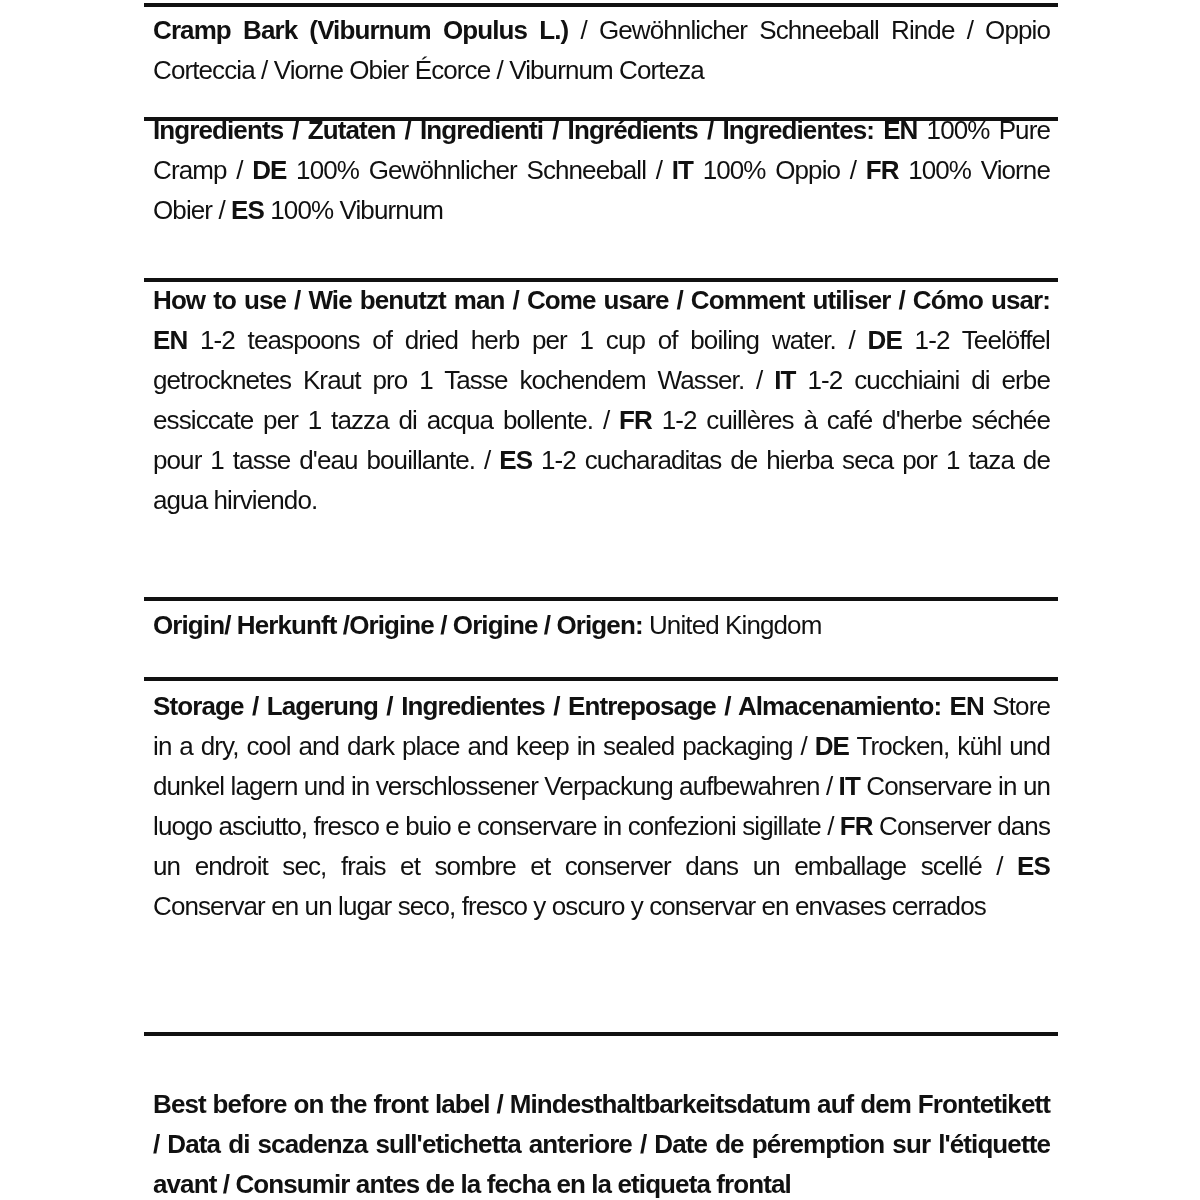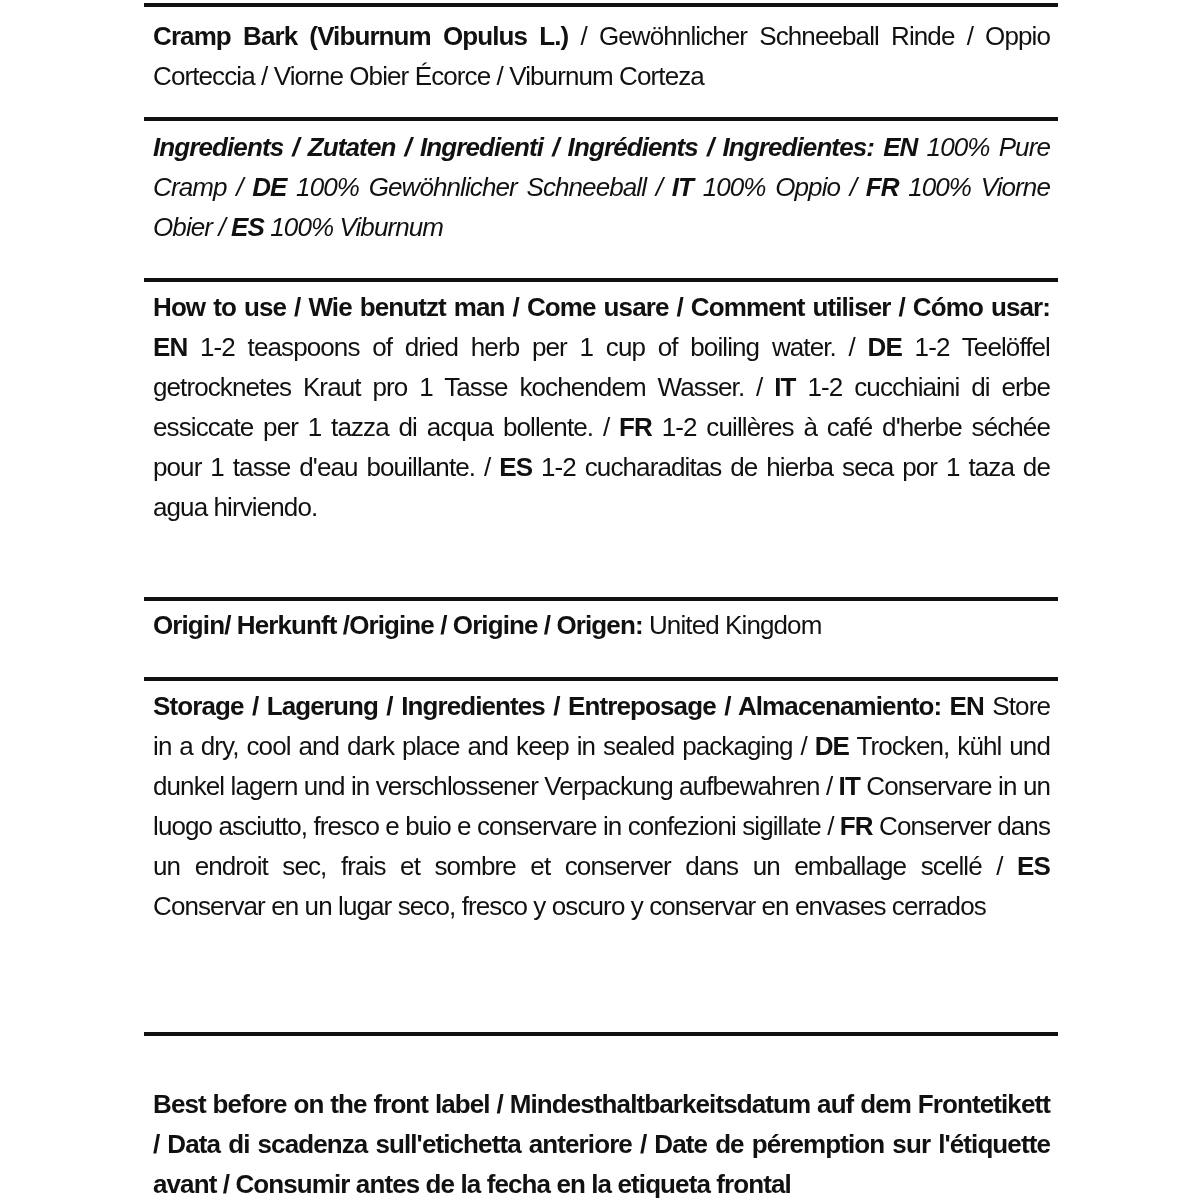--- a/index.html
+++ b/index.html
@@ -22,34 +22,34 @@
       letter-spacing: -0.9px;
       color: #111111;
     }
     .section b { font-weight: bold; }
   </style>
 </head>
 <body>
 
 <div class="rule" style="top:3px;"></div>
 
-<div class="section" style="top:16px;">
+<div class="section" style="top:10px;">
   <b>Cramp Bark (Viburnum Opulus L.)</b><span> / Gewöhnlicher Schneeball Rinde / Oppio Corteccia / Viorne Obier Écorce / Viburnum Corteza</span>
 </div>
 
 <div class="rule" style="top:117px;"></div>
 
-<div class="section" style="top:127px;font-style:italic;">
+<div class="section" style="top:110px;">
   <b>Ingredients / Zutaten / Ingredienti / Ingrédients / Ingredientes:</b>
   <b>EN</b><span> 100% Pure Cramp / </span><b>DE</b><span> 100% Gewöhnlicher Schneeball / </span><b>IT</b><span> 100% Oppio / </span><b>FR</b><span> 100% Viorne Obier / </span><b>ES</b><span> 100% Viburnum</span>
 </div>
 
 <div class="rule" style="top:278px;"></div>
 
-<div class="section" style="top:287px;">
+<div class="section" style="top:280px;">
   <b>How to use / Wie benutzt man / Come usare / Comment utiliser / Cómo usar:</b>
   <b>EN</b><span> 1-2 teaspoons of dried herb per 1 cup of boiling water. / </span><b>DE</b><span> 1-2 Teelöffel getrocknetes Kraut pro 1 Tasse kochendem Wasser. / </span><b>IT</b><span> 1-2 cucchiaini di erbe essiccate per 1 tazza di acqua bollente. / </span><b>FR</b><span> 1-2 cuillères à café d'herbe séchée pour 1 tasse d'eau bouillante. / </span><b>ES</b><span> 1-2 cucharaditas de hierba seca por 1 taza de agua hirviendo.</span>
 </div>
 
 <div class="rule" style="top:597px;"></div>
 
 <div class="section" style="top:605px;">
   <b>Origin/ Herkunft /Origine / Origine / Origen:</b><span> United Kingdom</span>
 </div>
 

